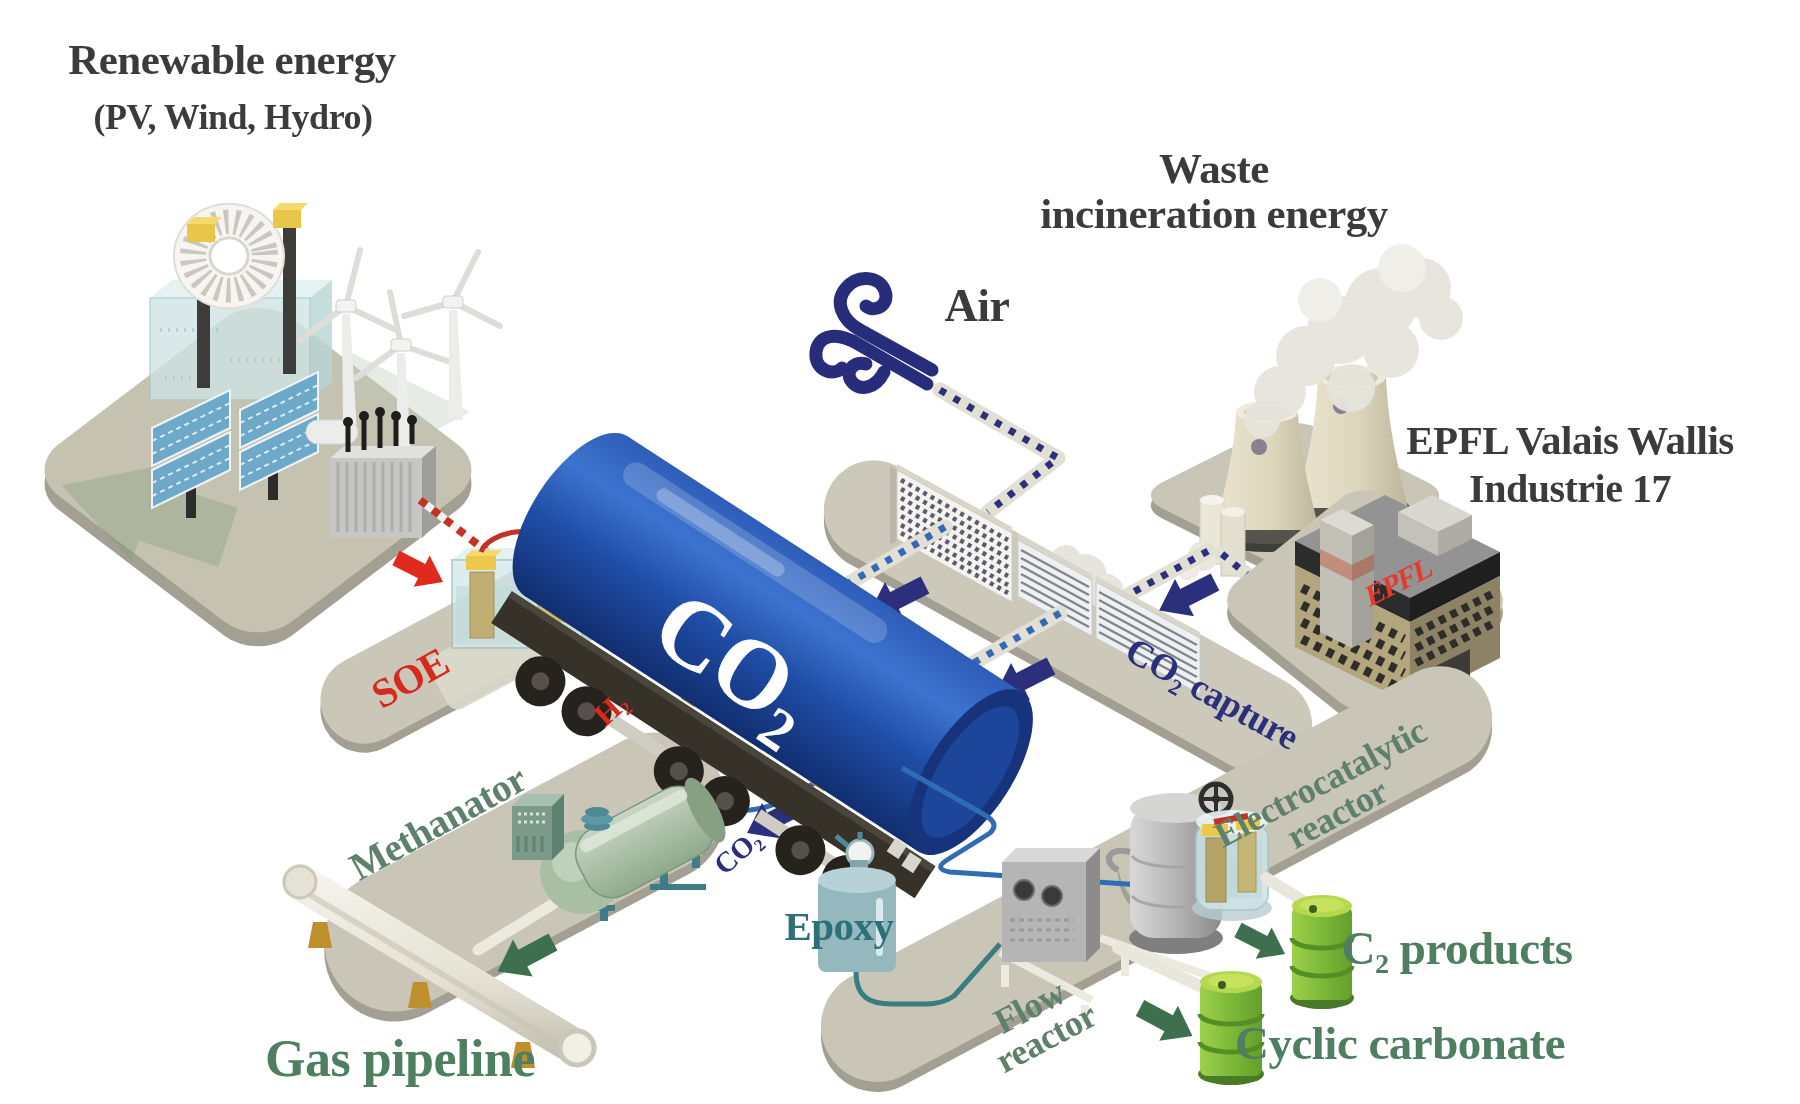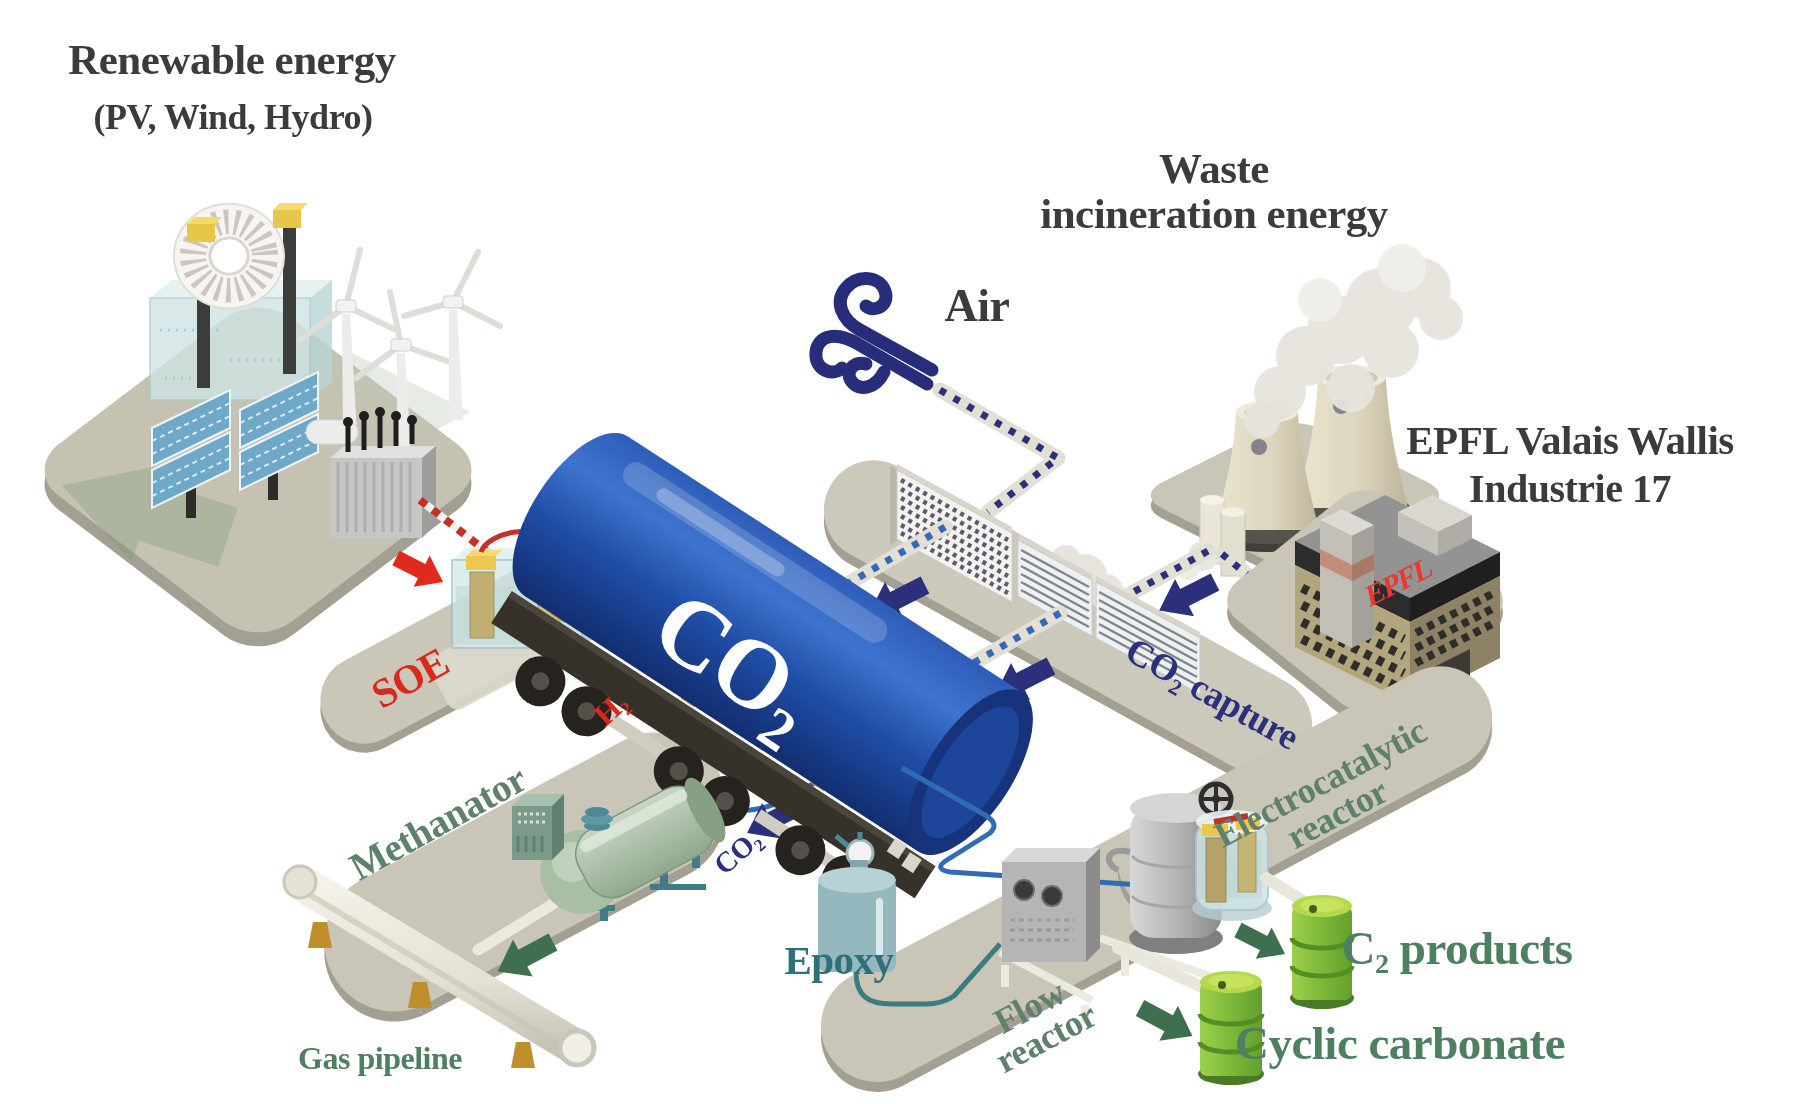--- a/index.html
+++ b/index.html
@@ -7,39 +7,39 @@
          font-family:Liberation Serif, serif;}
   #art{position:absolute;left:0;top:0;}
   .lbl{position:absolute;font-weight:bold;white-space:nowrap;line-height:1.04;
        transform:translate(-50%,-50%);letter-spacing:-0.5px;}
   .ctr{text-align:center;}
   .c-dark{color:var(--dark);}
   .c-navy{color:var(--navy);}
   .c-red{color:var(--red);}
   .c-greenlab{color:var(--green_label);}
   .c-greenprod{color:var(--green_product);}
-  .c-teal{color:var(--teal);margin-top:34px;}
+  .c-teal{color:var(--teal);}
   .c-white{color:var(--white);}
   .c-epfl{color:var(--epfl_red);}
 
   .l-renew-title{left:232px;top:60px;font-size:43px;}
   .l-renew-sub{left:233px;top:118px;font-size:36px;}
   .l-waste{left:1186px;top:192px;font-size:43px;margin-left:28px;}
   .l-air{left:957px;top:306px;font-size:46px;margin-left:20px;}
   .l-epfl-title{left:1570px;top:440px;font-size:41px;}
   .l-epfl-sub{left:1570px;top:489px;font-size:40px;}
   .l-epfl-sign{left:1399px;top:581px;font-size:29px;transform:translate(-50%,-50%) rotate(-27deg) skewX(-14deg);}
   .l-soe{left:410px;top:678px;font-size:41px;transform:translate(-50%,-50%) rotate(-29deg);}
   .l-h2{left:611px;top:709px;font-size:31px;transform:translate(-50%,-50%) rotate(-42deg);}
   .l-co2tank{left:735px;top:662px;font-size:98px;transform:translate(-50%,-50%) rotate(34deg);letter-spacing:-2px;}
   .l-co2capture{left:1212px;top:694px;font-size:37px;transform:translate(-50%,-50%) rotate(29deg);}
   .l-co2flow{left:737px;top:852px;font-size:29px;transform:translate(-50%,-50%) rotate(-42deg);}
   .l-methanator{left:438px;top:823px;font-size:39px;transform:translate(-50%,-50%) rotate(-29deg);}
   .l-methane-t{left:380px;top:1014px;font-size:51px;}
-  .l-methane-s{left:380px;top:1059px;font-size:32px;}
+  .l-methane-s{left:400px;top:1059px;font-size:52px;}
   .l-epoxy{left:839px;top:926px;font-size:41px;}
   .l-flowreact{left:1038px;top:1023px;font-size:36px;transform:translate(-50%,-50%) rotate(-28deg);line-height:0.98;}
   .l-electro{left:1329px;top:799px;font-size:36px;transform:translate(-50%,-50%) rotate(-28deg);line-height:0.98;}
   .l-c2{left:1457px;top:948px;font-size:47px;}
   .l-cyclic{left:1400px;top:1043px;font-size:47px;}
 </style>
 </head>
 <body>
 
 <div id="stage" style="--bg: #ffffff; --dark: #3b3b3b; --navy: #2b2f7c; --red: #d8291f; --green_label: #5f806c; --green_product: #4e7f60; --green_arrow: #3e7050; --teal: #2e6f78; --epfl_red: #e8392f; --white: #ffffff; --tank_blue: #1f4da6; --barrel_green: #7ab637; --platform_top: #c9c6b7; --platform_side: #a3a093; --duct_dot_navy: #2b2f7c; --duct_dot_blue: #3767b8;">

